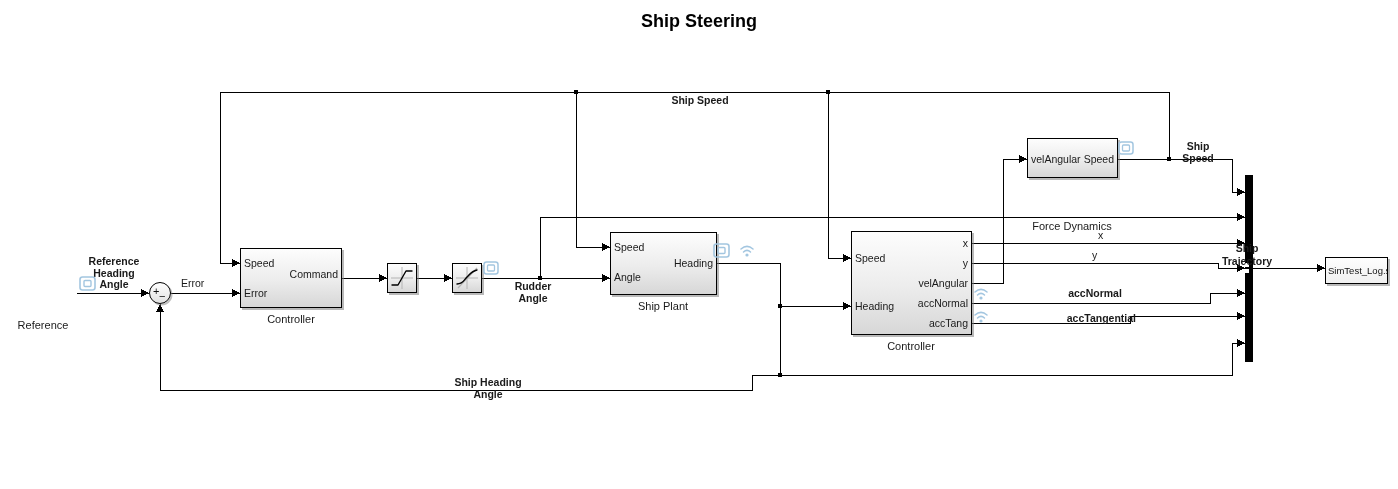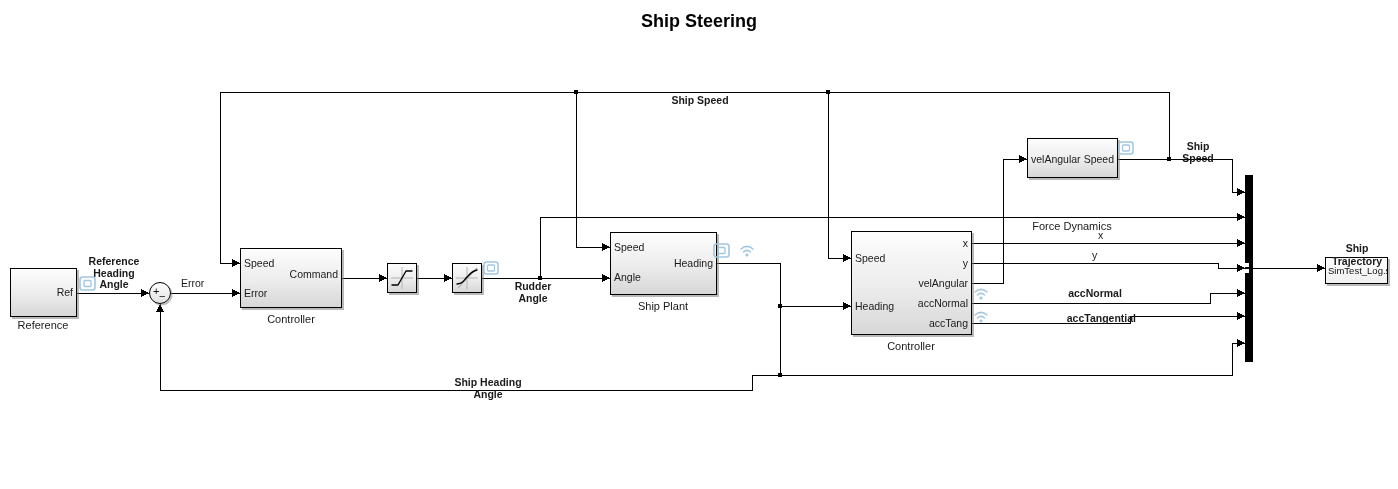--- a/index.html
+++ b/index.html
@@ -98,23 +98,20 @@
       <circle cx="780" cy="306" r="2.5"></circle>
       <circle cx="780" cy="375" r="2.5"></circle>
     </g>
     <g>
       <rect x="1245" y="175" width="8" height="187" fill="#000"></rect>
       <rect x="1245" y="263" width="4" height="3.5" fill="#fff"></rect>
       <rect x="1245" y="269" width="4" height="3.5" fill="#fff"></rect>
     </g>
   </svg>
 
-  <div class="block" style="left:10px;top:268px;width:67px;height:49px;">
-    <span class="port pr" style="top:17px;">Ref</span>
-  </div>
   <div class="block-label" style="left:3px;top:319px;width:80px;">Reference</div>
   <div class="badge" style="left:79px;top:276px;">
     <svg width="17" height="15">
         <rect x="1" y="1" width="15" height="13" rx="2.5" fill="none" stroke="#a3c6e0" stroke-width="1.6"></rect>
         <rect x="5" y="4.5" width="7" height="6" rx="1" fill="none" stroke="#a3c6e0" stroke-width="1.4"></rect>
       </svg>
   </div>
 
   <div id="sum">
     <span class="sgn" style="left:3px;top:3px;">+</span>
@@ -217,18 +214,18 @@
   </div>
   <div class="sig" style="left:181px;top:278px;">Error</div>
   <div class="sig ctr" style="left:669px;top:95px;width:62px;">Ship Speed</div>
   <div class="sig ctr" style="left:502px;top:281px;width:62px;">Rudder Angle</div>
   <div class="sig ctr" style="left:441px;top:377px;width:94px;">Ship Heading Angle</div>
   <div class="sig" style="left:1098px;top:230px;">x</div>
   <div class="sig" style="left:1092px;top:250px;">y</div>
   <div class="sig ctr" style="left:1063px;top:288px;width:64px;">accNormal</div>
   <div class="sig ctr" style="left:1062px;top:313px;width:74px;text-align:right;">accTangential</div>
   <div class="sig ctr" style="left:1171px;top:141px;width:54px;">Ship Speed</div>
-  <div class="sig ctr" style="left:1325px;top:242px;width:64px;line-height:12.5px;">
+  <div class="sig ctr" style="left:1215px;top:242px;width:64px;line-height:12.5px;">
     <span>Ship</span><br>
     <span>Trajectory</span>
   </div>
 
 </div>
 
 </body></html>

